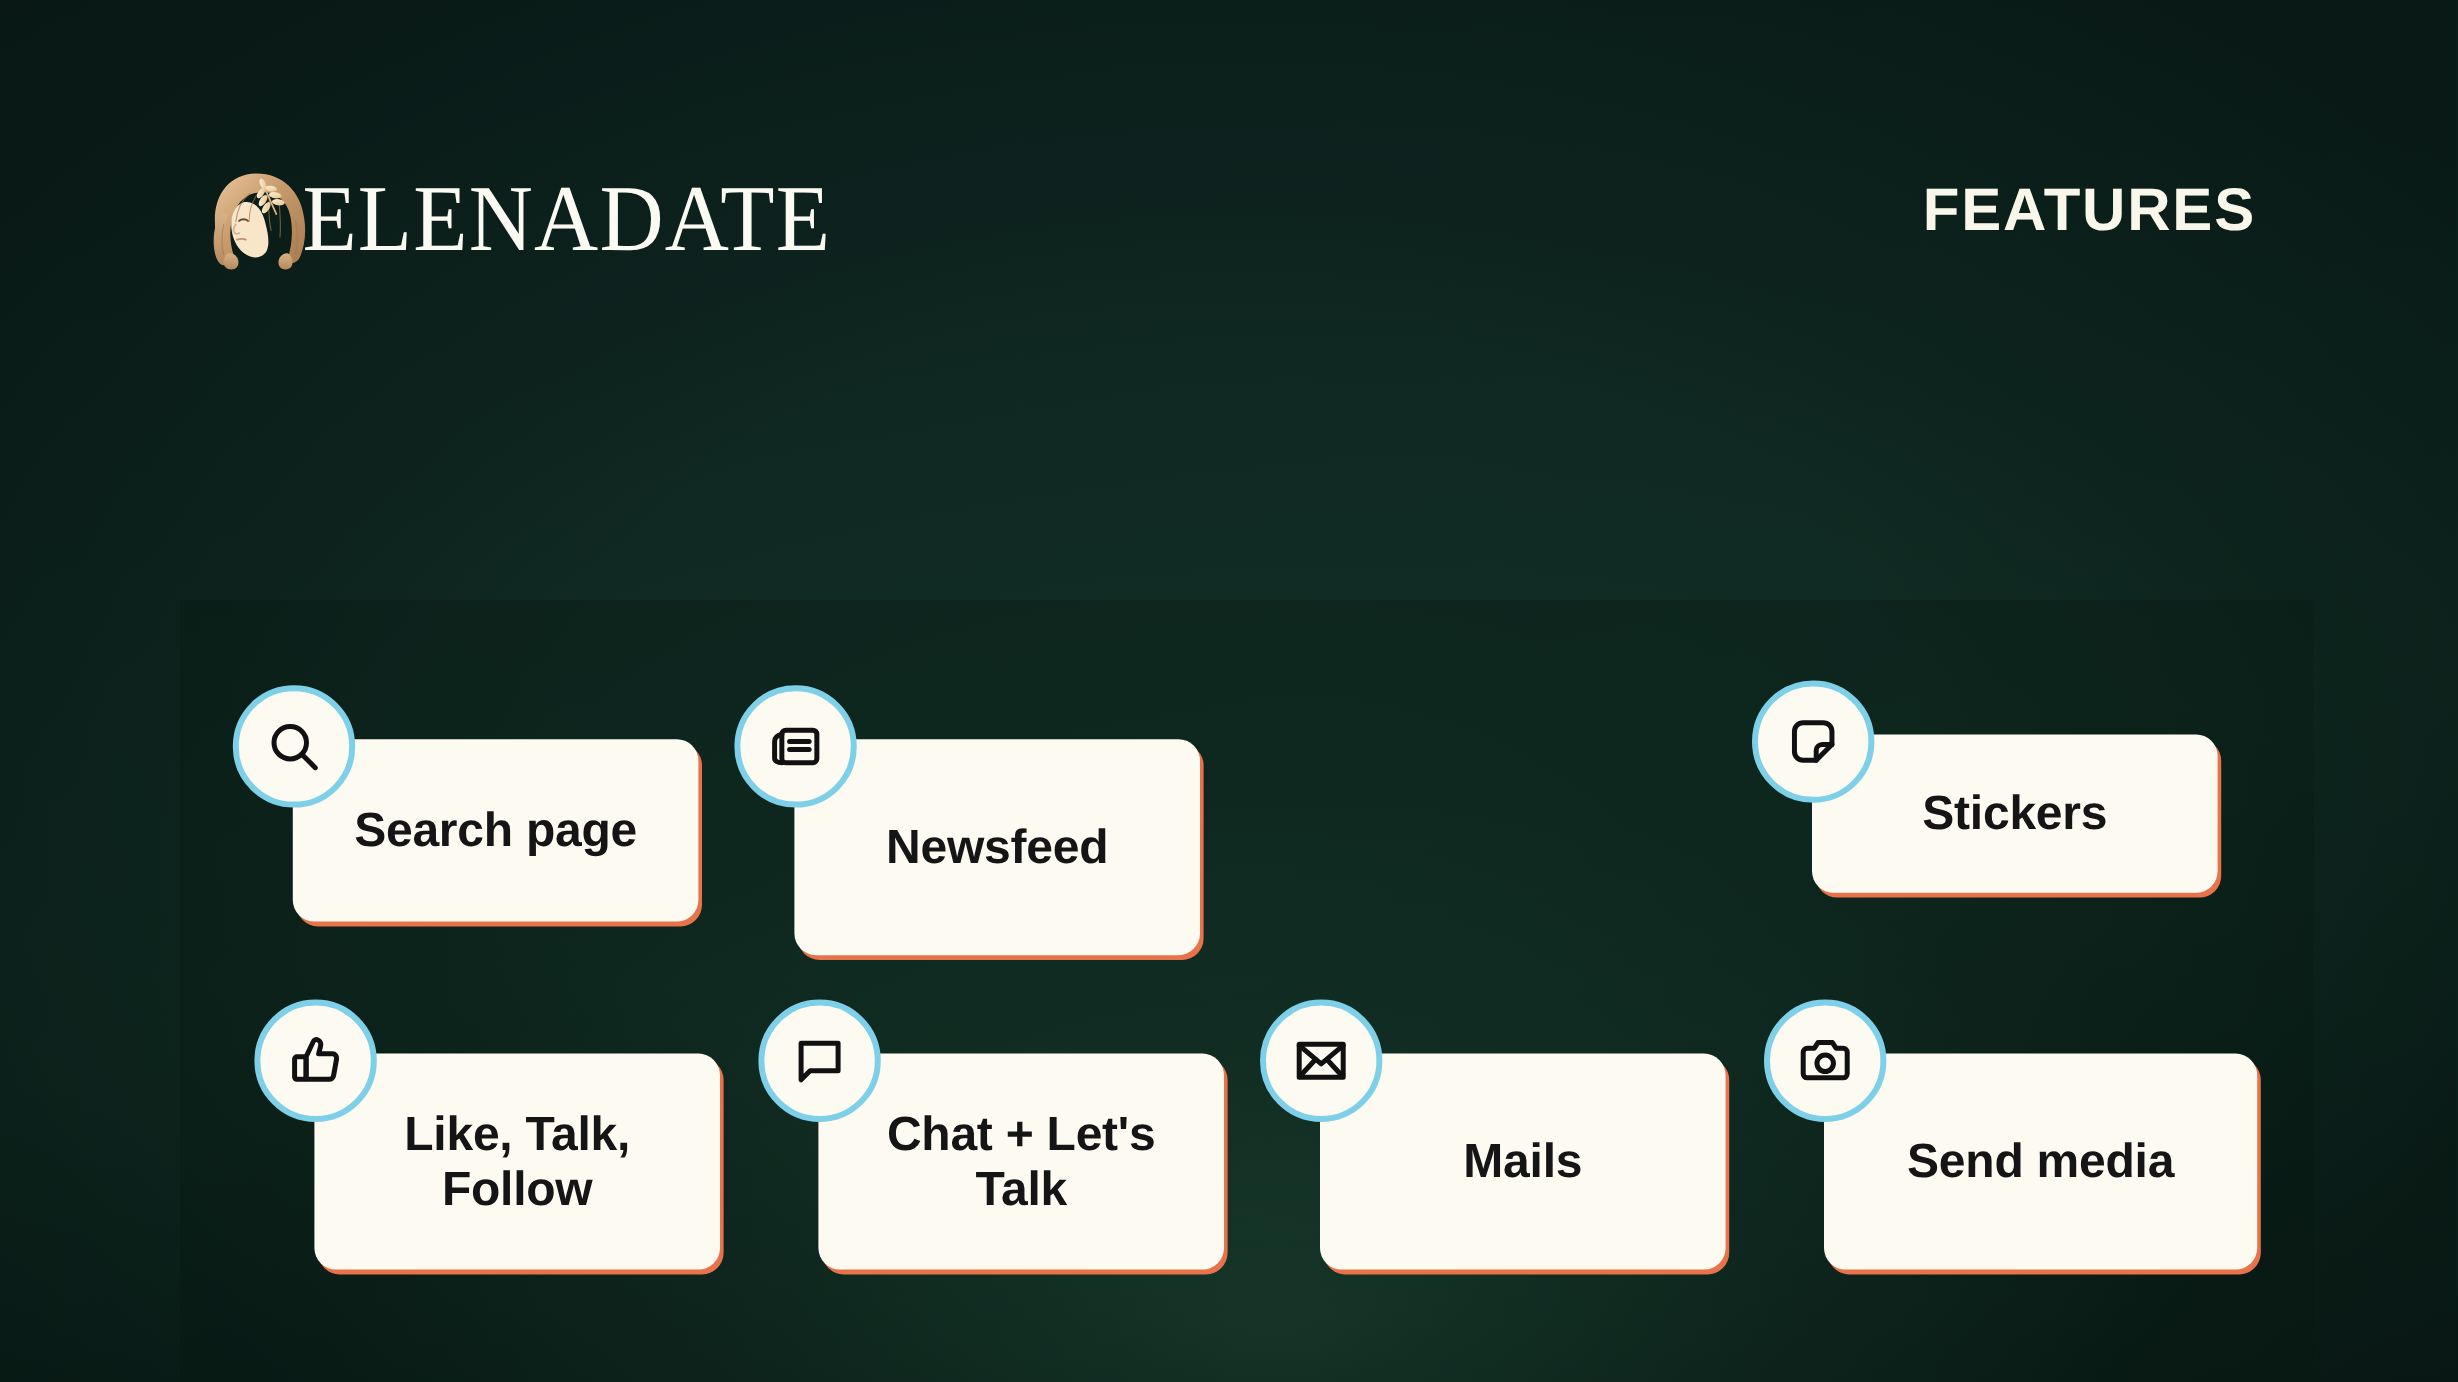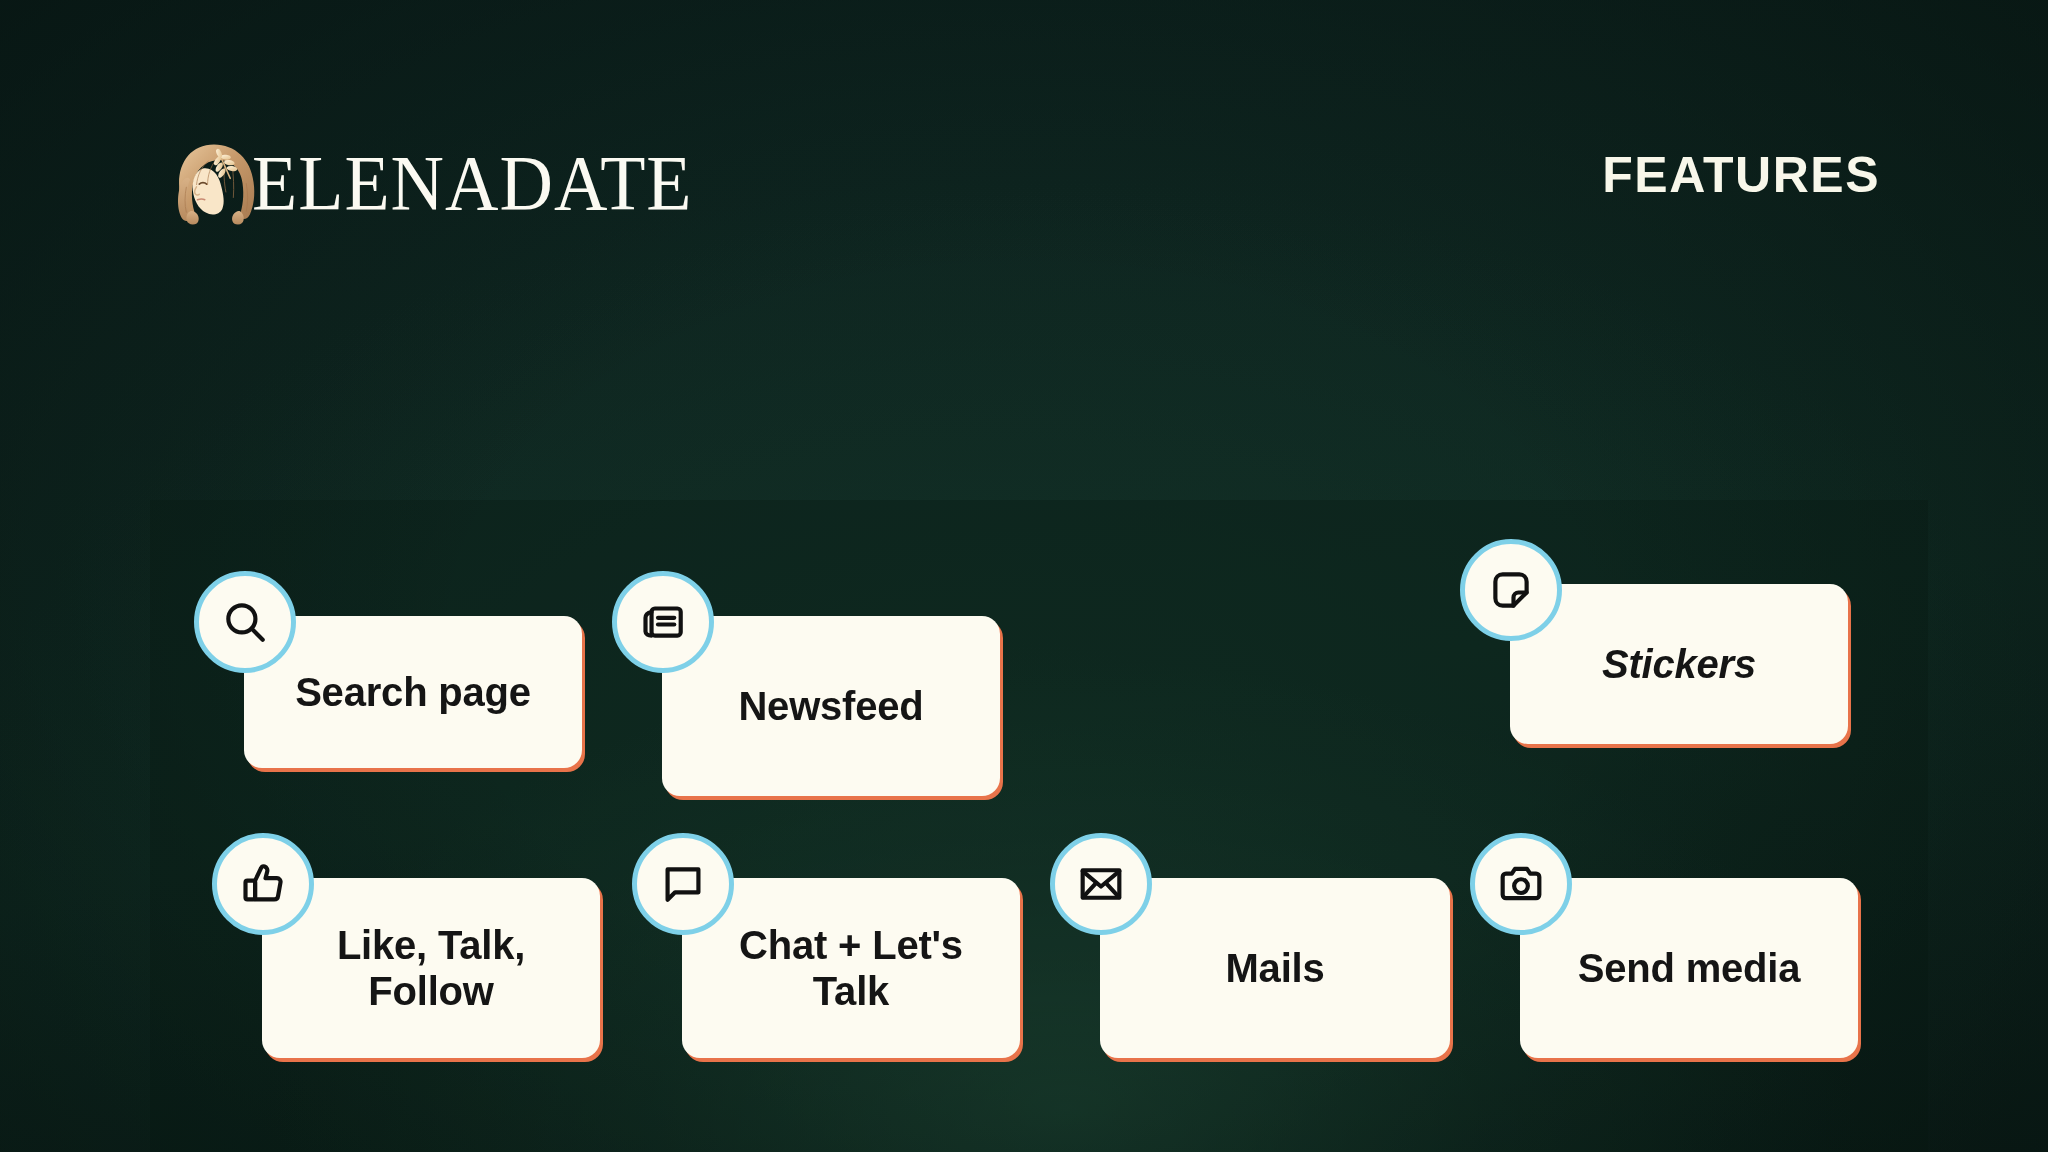--- a/index.html
+++ b/index.html
@@ -228,21 +228,21 @@
         <svg viewBox="0 0 24 24" fill="none" stroke="#111111" stroke-width="2" stroke-linecap="round" stroke-linejoin="round">
           <rect x="6.5" y="5.5" width="14" height="13" rx="1.6"></rect>
           <path d="M6.5 7.2 C4.6 7.6 3.6 8.4 3.6 10 L3.6 16.6 C3.6 17.8 4.8 18.5 6.5 18.5"></path>
           <line x1="9.6" y1="10" x2="17.4" y2="10"></line>
           <line x1="9.6" y1="13.2" x2="17.4" y2="13.2"></line>
         </svg>
       </div>
     </div>
 
 
-    <div class="feature" style="left:1510px; top:584px; width:338px; height:160px;font-style:italic;">
+    <div class="feature" style="left:1510px; top:612px; width:338px; height:132px;">
       <div class="card">
         <div class="card-label">Stickers</div>
       </div>
       <div class="badge" style="left:-50px; top:-45px;">
         <svg viewBox="0 0 24 24" fill="none" stroke="#111111" stroke-width="2" stroke-linecap="round" stroke-linejoin="round">
           <path d="M4.5 8 C4.5 6 6 4.5 8 4.5 L16 4.5 C18 4.5 19.5 6 19.5 8 L19.5 13.2 L13.2 19.5 L8 19.5 C6 19.5 4.5 18 4.5 16 Z"></path>
           <path d="M19.5 13.2 L15.6 13.2 C14.3 13.2 13.2 14.3 13.2 15.6 L13.2 19.5"></path>
         </svg>
       </div>
     </div>
@@ -265,35 +265,35 @@
         <div class="card-label">Chat + Let's
 Talk</div>
       </div>
       <div class="badge" style="left:-50px; top:-45px;">
         <svg viewBox="0 0 24 24" fill="none" stroke="#111111" stroke-width="2" stroke-linecap="round" stroke-linejoin="round">
           <path d="M4.6 5 L19.4 5 L19.4 16 L8.2 16 L4.6 19.6 Z"></path>
         </svg>
       </div>
     </div>
 
-    <div class="feature" style="left:1100px; top:878px; width:338px; height:180px;padding-left:12px;">
+    <div class="feature" style="left:1100px; top:878px; width:338px; height:180px;">
       <div class="card">
         <div class="card-label">Mails</div>
       </div>
       <div class="badge" style="left:-50px; top:-45px;">
         <svg viewBox="0 0 24 24" fill="none" stroke="#111111" stroke-width="2" stroke-linecap="round" stroke-linejoin="round">
           <rect x="3.2" y="5.4" width="17.6" height="13.2"></rect>
           <path d="M3.2 5.8 L12 13.2 L20.8 5.8"></path>
           <path d="M3.4 18.3 L9.6 11.6"></path>
           <path d="M20.6 18.3 L14.4 11.6"></path>
         </svg>
       </div>
     </div>
 
-    <div class="feature" style="left:1520px; top:878px; width:338px; height:180px;">
+    <div class="feature" style="left:1520px; top:878px; width:338px; height:180px;padding-left:23px;">
       <div class="card">
         <div class="card-label">Send media</div>
       </div>
       <div class="badge" style="left:-50px; top:-45px;">
         <svg viewBox="0 0 24 24" fill="none" stroke="#111111" stroke-width="2" stroke-linecap="round" stroke-linejoin="round">
           <path d="M3.2 8.6 C3.2 7.7 3.9 7 4.8 7 L7.6 7 L9.1 4.7 L14.9 4.7 L16.4 7 L19.2 7 C20.1 7 20.8 7.7 20.8 8.6 L20.8 17.2 C20.8 18.1 20.1 18.8 19.2 18.8 L4.8 18.8 C3.9 18.8 3.2 18.1 3.2 17.2 Z"></path>
           <circle cx="12" cy="13" r="3.3"></circle>
         </svg>
       </div>
     </div>

